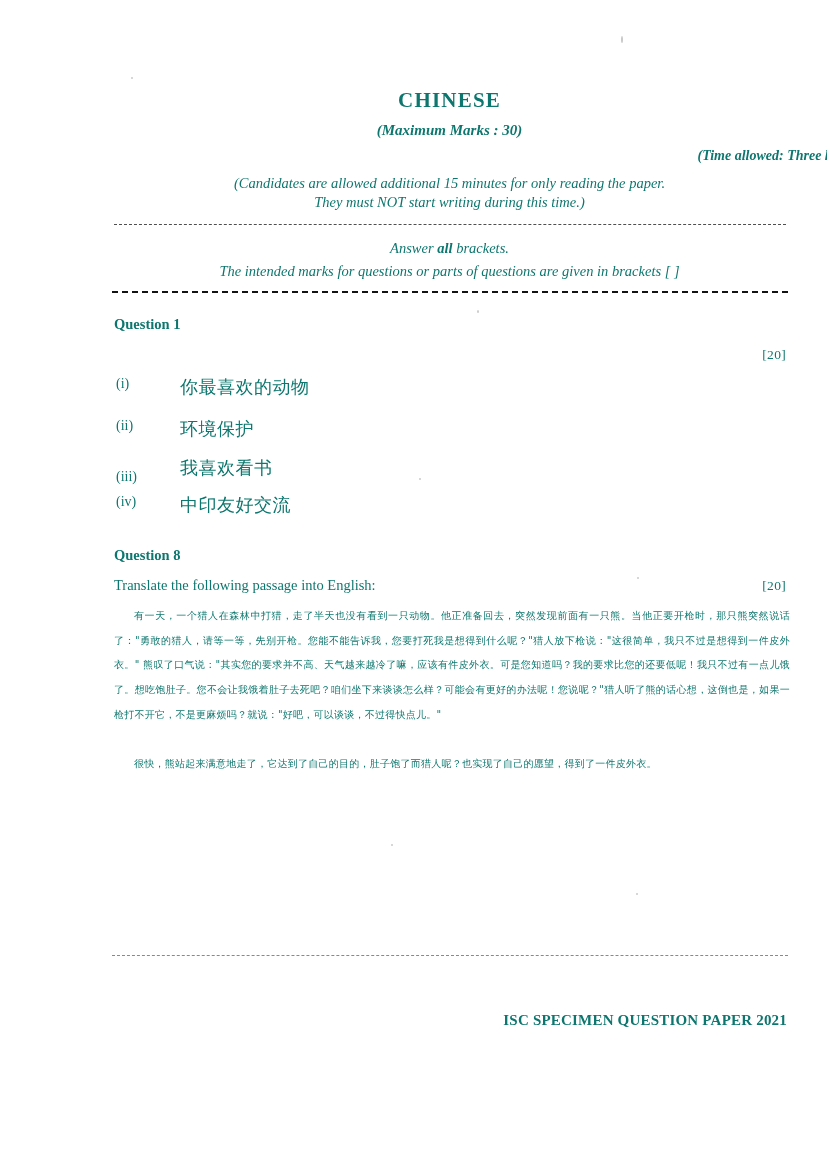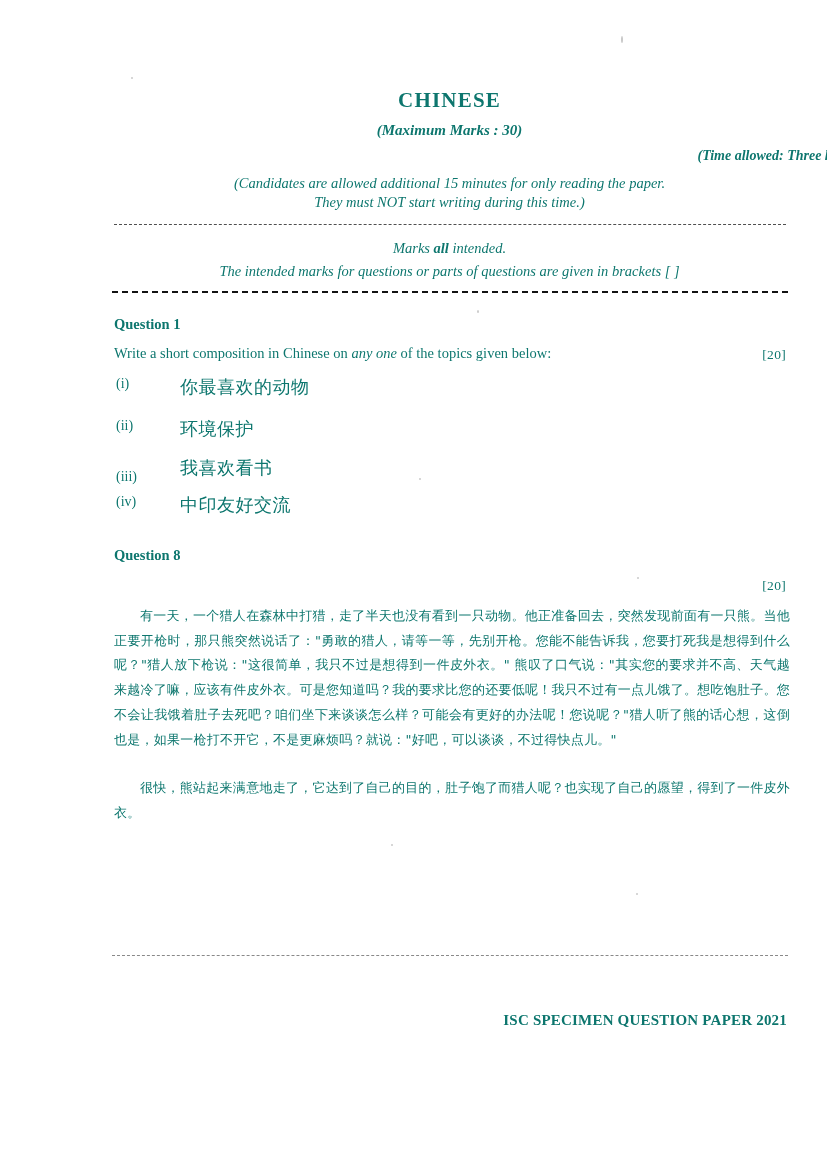--- a/index.html
+++ b/index.html
@@ -148,21 +148,21 @@
     font-size: 18px;
     letter-spacing: .5px;
   }
 
   
   .passage {
     position: absolute;
     left: 78px;
     width: 676px;
     font-family: "DejaVu Sans", "Liberation Sans", sans-serif;
-    font-size: 13px;
+    font-size: 10px;
     line-height: 24.7px;
     letter-spacing: .25px;
     text-align: justify;
   }
   .passage p {
     margin: 0;
     text-indent: 2em;
   }
 
   
@@ -192,45 +192,43 @@
   <div class="max-marks">(Maximum Marks : 30)</div>
   <div class="time-allowed">(Time allowed: Three hours)</div>
   <div class="reading-note">
     <span>(Candidates are allowed additional 15 minutes for only reading the paper.</span><br>
     <span>They must NOT start writing during this time.)</span>
   </div>
 
   <div class="rule-dashed-thin" style="top:224px;"></div>
 
   <div class="answer-all">
-    <span>Marks </span><b>all</b><span> intended.</span>
+    <span>Answer </span><b>all</b><span> brackets.</span>
   </div>
   <div class="marks-note">The intended marks for questions or parts of questions are given in brackets [ ]</div>
 
   <div class="rule-dashed-thick" style="top:291px;"></div>
 
   <div class="q-heading" style="top:316px;">Question 1</div>
-  <div class="q-prompt" style="top:345px;">
-    <span>Write a short composition in Chinese on </span><i>any one</i><span> of the topics given below:</span>
-  </div>
   <div class="q-marks" style="top:347px;">[20]</div>
 
   <div class="opt-num" style="top:376px;">(i)</div>
   <div class="opt-text" style="top:375px;">你最喜欢的动物</div>
 
   <div class="opt-num" style="top:418px;">(ii)</div>
   <div class="opt-text" style="top:417px;">环境保护</div>
 
   <div class="opt-num" style="top:469px;">(iii)</div>
   <div class="opt-text" style="top:456px;">我喜欢看书</div>
 
   <div class="opt-num" style="top:494px;">(iv)</div>
   <div class="opt-text" style="top:493px;">中印友好交流</div>
 
   <div class="q-heading" style="top:547px;">Question 8</div>
+  <div class="q-prompt" style="top:577px;">Translate the following passage into English:</div>
   <div class="q-marks" style="top:578px;">[20]</div>
 
   <div class="passage" style="top:604px;">
     <p>有一天，一个猎人在森林中打猎，走了半天也没有看到一只动物。他正准备回去，突然发现前面有一只熊。当他正要开枪时，那只熊突然说话了："勇敢的猎人，请等一等，先别开枪。您能不能告诉我，您要打死我是想得到什么呢？"猎人放下枪说："这很简单，我只不过是想得到一件皮外衣。" 熊叹了口气说："其实您的要求并不高、天气越来越冷了嘛，应该有件皮外衣。可是您知道吗？我的要求比您的还要低呢！我只不过有一点儿饿了。想吃饱肚子。您不会让我饿着肚子去死吧？咱们坐下来谈谈怎么样？可能会有更好的办法呢！您说呢？"猎人听了熊的话心想，这倒也是，如果一枪打不开它，不是更麻烦吗？就说："好吧，可以谈谈，不过得快点儿。"</p>
     <p style="margin-top:24px;">很快，熊站起来满意地走了，它达到了自己的目的，肚子饱了而猎人呢？也实现了自己的愿望，得到了一件皮外衣。</p>
   </div>
 
   <div class="rule-faint" style="top:955px;"></div>
 
   <div class="footer">ISC SPECIMEN QUESTION PAPER 2021</div>

